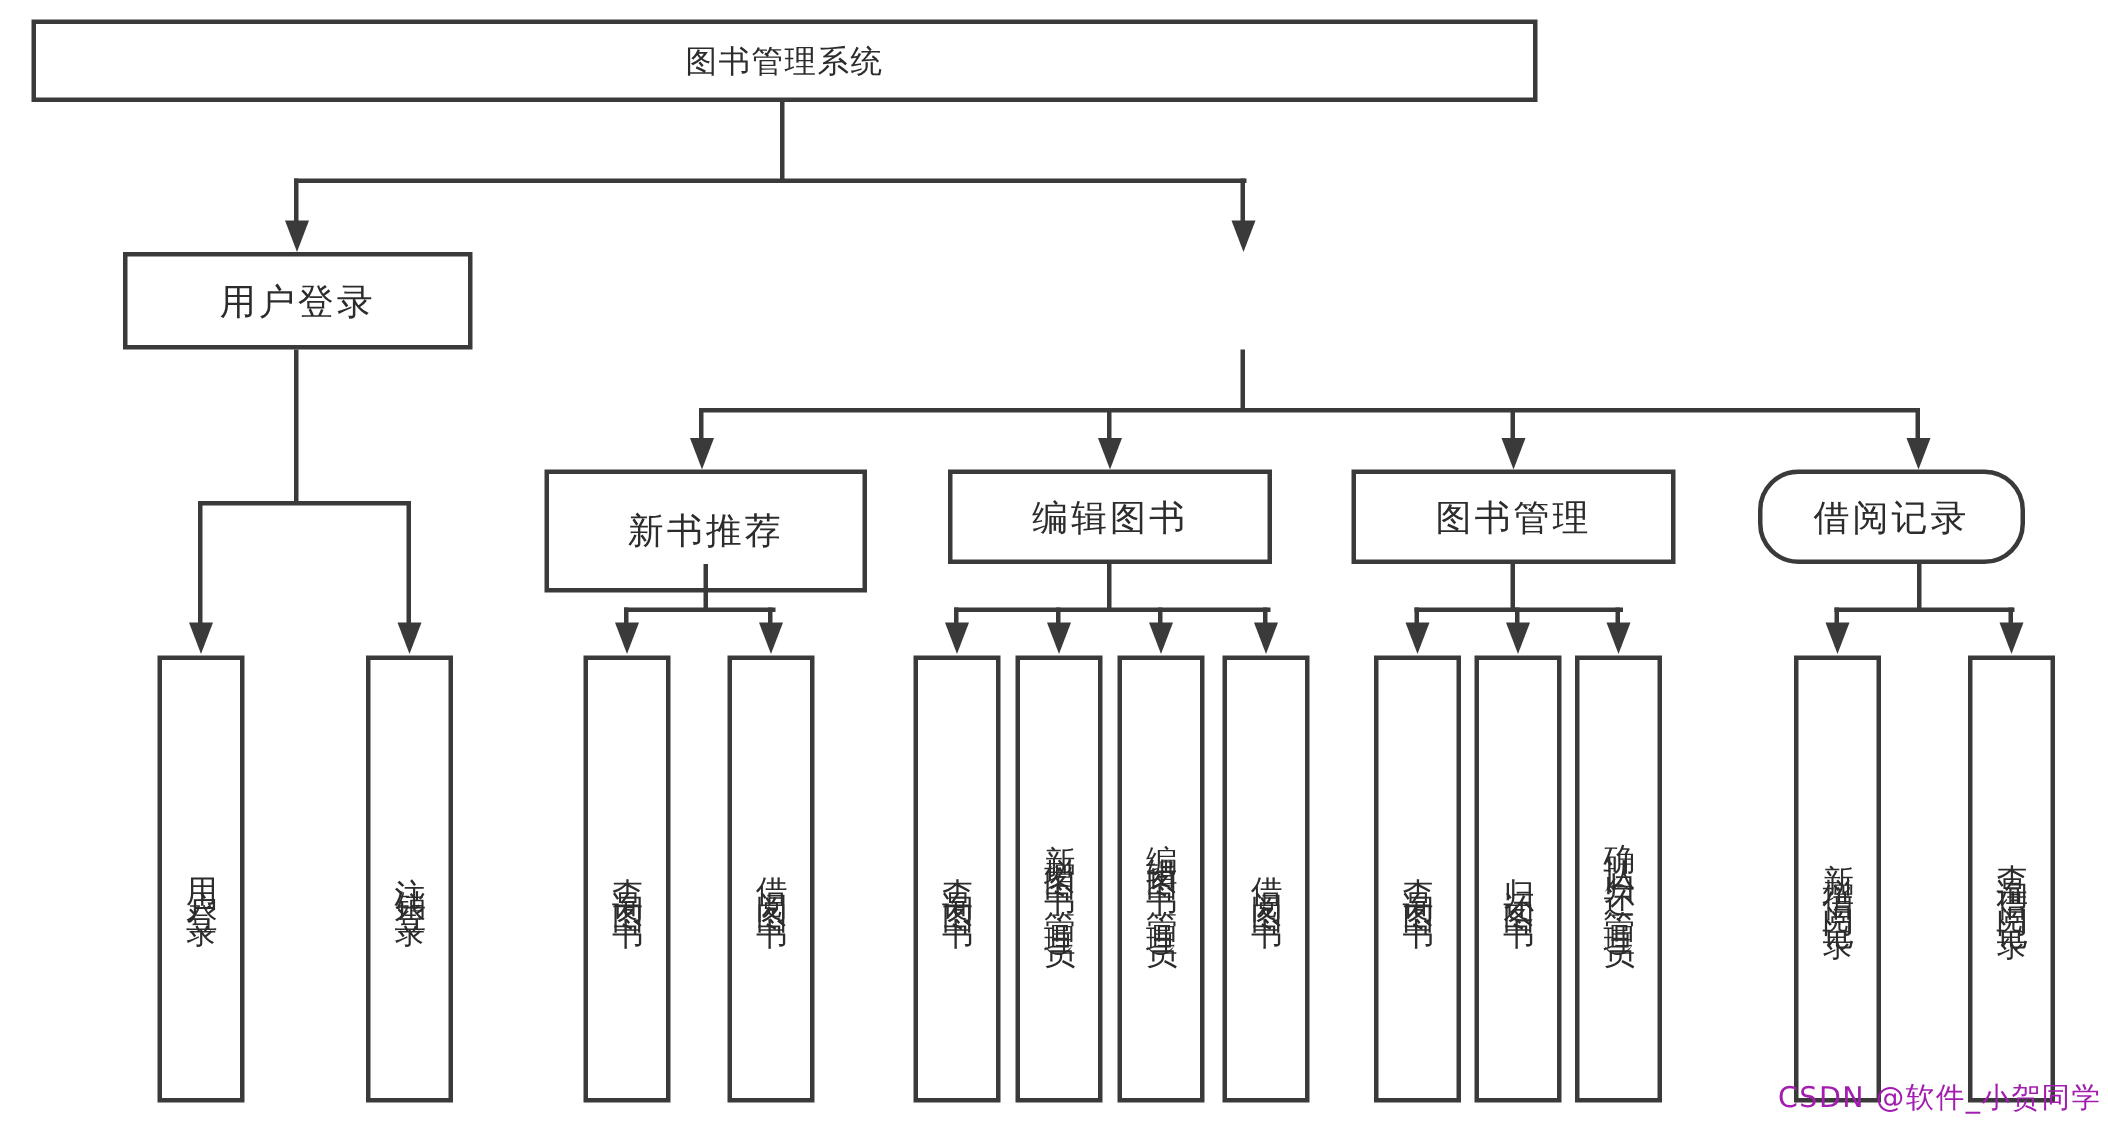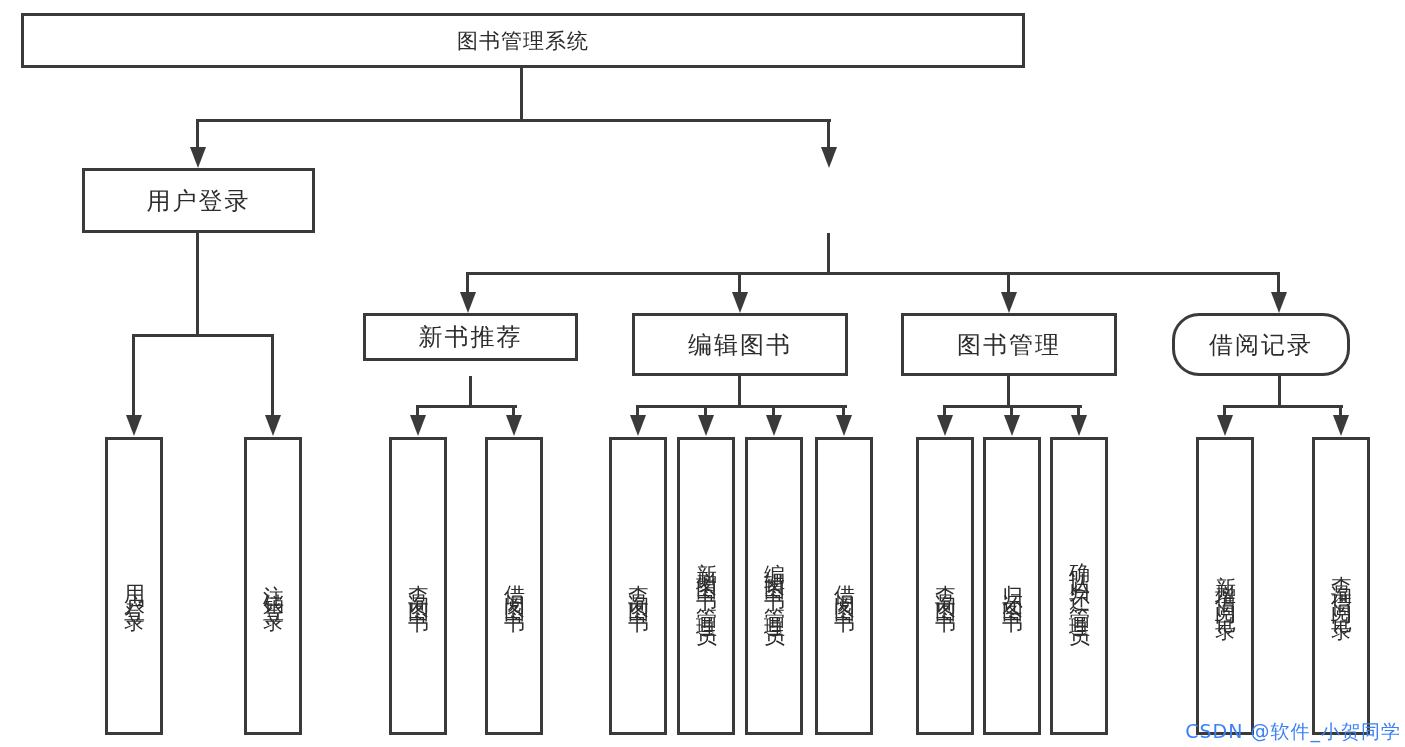--- a/index.html
+++ b/index.html
@@ -32,21 +32,21 @@
   .line { position: absolute; background: #3a3a3a; }
   .arrow {
     position: absolute; width: 0; height: 0;
     border-left: 8px solid transparent;
     border-right: 8px solid transparent;
     border-top: 21px solid #3a3a3a;
   }
   .watermark {
     position: absolute; right: 4px; bottom: 2px;
     font-size: 19px; letter-spacing: 1px;
-    color: #3b82f6; z-index: 10; white-space: nowrap;
+    color: #a21caf; z-index: 10; white-space: nowrap;
   }
 </style>
 </head>
 <body>
 
 <div class="canvas">
 
   <div class="node lvl1" style="left:21px; top:13px; width:1004px; height:55px;">图书管理系统</div>
 
   <div class="line" style="left:520px; top:68px;  width:3px;   height:52px;"></div>
@@ -69,21 +69,21 @@
   <div class="line" style="left:466px;  top:272px; width:814px; height:3px;"></div>
   <div class="line" style="left:466px;  top:272px; width:3px;   height:22px;"></div>
   <div class="arrow" style="left:460px;  top:292px;"></div>
   <div class="line" style="left:738px;  top:272px; width:3px;   height:22px;"></div>
   <div class="arrow" style="left:732px;  top:292px;"></div>
   <div class="line" style="left:1007px; top:272px; width:3px;   height:22px;"></div>
   <div class="arrow" style="left:1001px; top:292px;"></div>
   <div class="line" style="left:1277px; top:272px; width:3px;   height:22px;"></div>
   <div class="arrow" style="left:1271px; top:292px;"></div>
 
-  <div class="node lvl3" style="left:363px;  top:313px; width:215px; height:48px;">新书推荐</div>
+  <div class="node lvl3" style="left:363px;  top:313px; width:215px; height:82px;">新书推荐</div>
   <div class="node lvl3" style="left:632px;  top:313px; width:216px; height:63px;">编辑图书</div>
   <div class="node lvl3" style="left:901px;  top:313px; width:216px; height:63px;">图书管理</div>
   <div class="node lvl3" style="left:1172px; top:313px; width:178px; height:63px;border-radius:27px;">借阅记录</div>
 
   <div class="line" style="left:469px; top:376px; width:3px;   height:31px;"></div>
   <div class="line" style="left:416px; top:405px; width:101px; height:3px;"></div>
   <div class="line" style="left:416px; top:405px; width:3px;   height:13px;"></div>
   <div class="arrow" style="left:410px; top:415px;"></div>
   <div class="line" style="left:512px; top:405px; width:3px;   height:13px;"></div>
   <div class="arrow" style="left:506px; top:415px;"></div>

